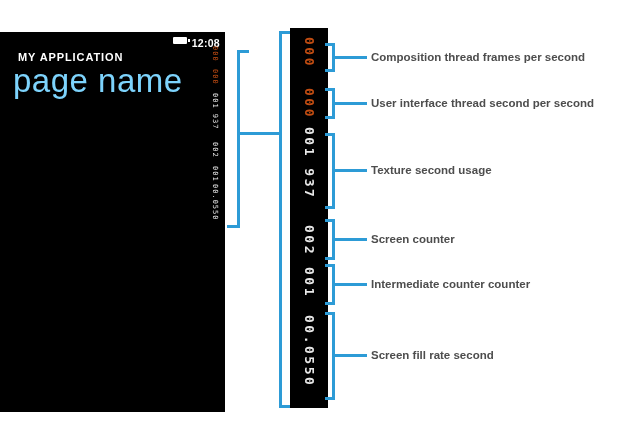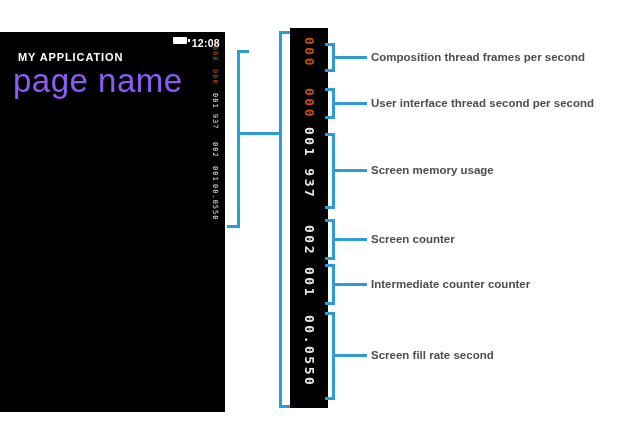--- a/index.html
+++ b/index.html
@@ -6,21 +6,21 @@
   .canvas{position:relative;width:619px;height:441px;background:#fff;overflow:hidden;
           font-family:"Liberation Sans",sans-serif;}
 
   
   .phone{position:absolute;left:0;top:32px;width:225px;height:380px;background:#000;}
   .statusbar{position:absolute;top:5px;right:5px;display:flex;align-items:flex-start;gap:5px;margin-left:7px;}
   .battery{position:relative;width:14px;height:7px;background:#fff;border-radius:1px;display:inline-block;}
   .battery .nub{position:absolute;right:-3px;top:2px;width:2px;height:3px;background:#fff;}
   .time{color:#fff;font-size:10.5px;font-weight:bold;letter-spacing:.3px;}
   .apptitle{position:absolute;left:18px;top:19px;color:#fff;font-size:11px;font-weight:600;letter-spacing:.9px;}
-  .pagename{position:absolute;left:13px;top:30px;color:#8b5cf6;font-size:33px;font-weight:300;line-height:38px;letter-spacing:.5px;}
+  .pagename{position:absolute;left:13px;top:30px;color:#7dd3fc;font-size:33px;font-weight:300;line-height:38px;letter-spacing:.5px;}
 
   
   .vtext{writing-mode:vertical-rl;text-orientation:mixed;
          font-family:"DejaVu Sans Mono",monospace;white-space:pre;}
   .mini{position:absolute;left:211px;font-size:7px;letter-spacing:1px;}
   .red{color:#c24d12;}
   .wht{color:#e8e8e8;}
 
   
   .bar{position:absolute;left:290px;top:28px;width:38px;height:380px;background:#000;}
@@ -85,21 +85,21 @@
   <div class="blue" style="left:332px;top:88px;width:3px;height:31px;"></div>
   <div class="blue" style="left:325px;top:88px;width:10px;height:3px;"></div>
   <div class="blue" style="left:325px;top:116px;width:10px;height:3px;"></div>
   <div class="blue" style="left:335px;top:102px;width:32px;height:3px;"></div>
   <div class="lbl" style="top:96px;">User interface thread second per second</div>
 
   <div class="blue" style="left:332px;top:133px;width:3px;height:76px;"></div>
   <div class="blue" style="left:325px;top:133px;width:10px;height:3px;"></div>
   <div class="blue" style="left:325px;top:206px;width:10px;height:3px;"></div>
   <div class="blue" style="left:335px;top:169px;width:32px;height:3px;"></div>
-  <div class="lbl" style="top:163px;">Screen memory usage</div>
+  <div class="lbl" style="top:163px;">Texture second usage</div>
 
   <div class="blue" style="left:332px;top:219px;width:3px;height:41px;"></div>
   <div class="blue" style="left:325px;top:219px;width:10px;height:3px;"></div>
   <div class="blue" style="left:325px;top:257px;width:10px;height:3px;"></div>
   <div class="blue" style="left:335px;top:238px;width:32px;height:3px;"></div>
   <div class="lbl" style="top:232px;">Screen counter</div>
 
   <div class="blue" style="left:332px;top:264px;width:3px;height:41px;"></div>
   <div class="blue" style="left:325px;top:264px;width:10px;height:3px;"></div>
   <div class="blue" style="left:325px;top:302px;width:10px;height:3px;"></div>

